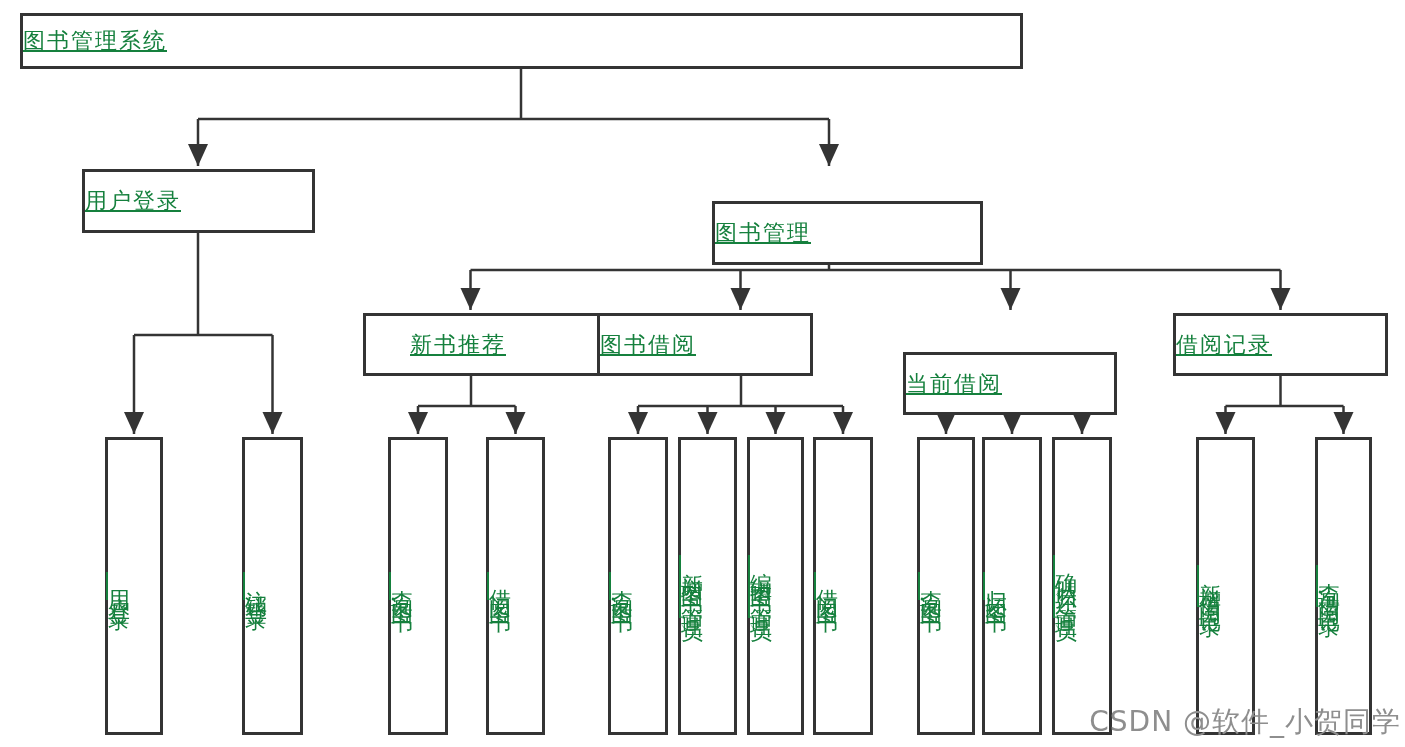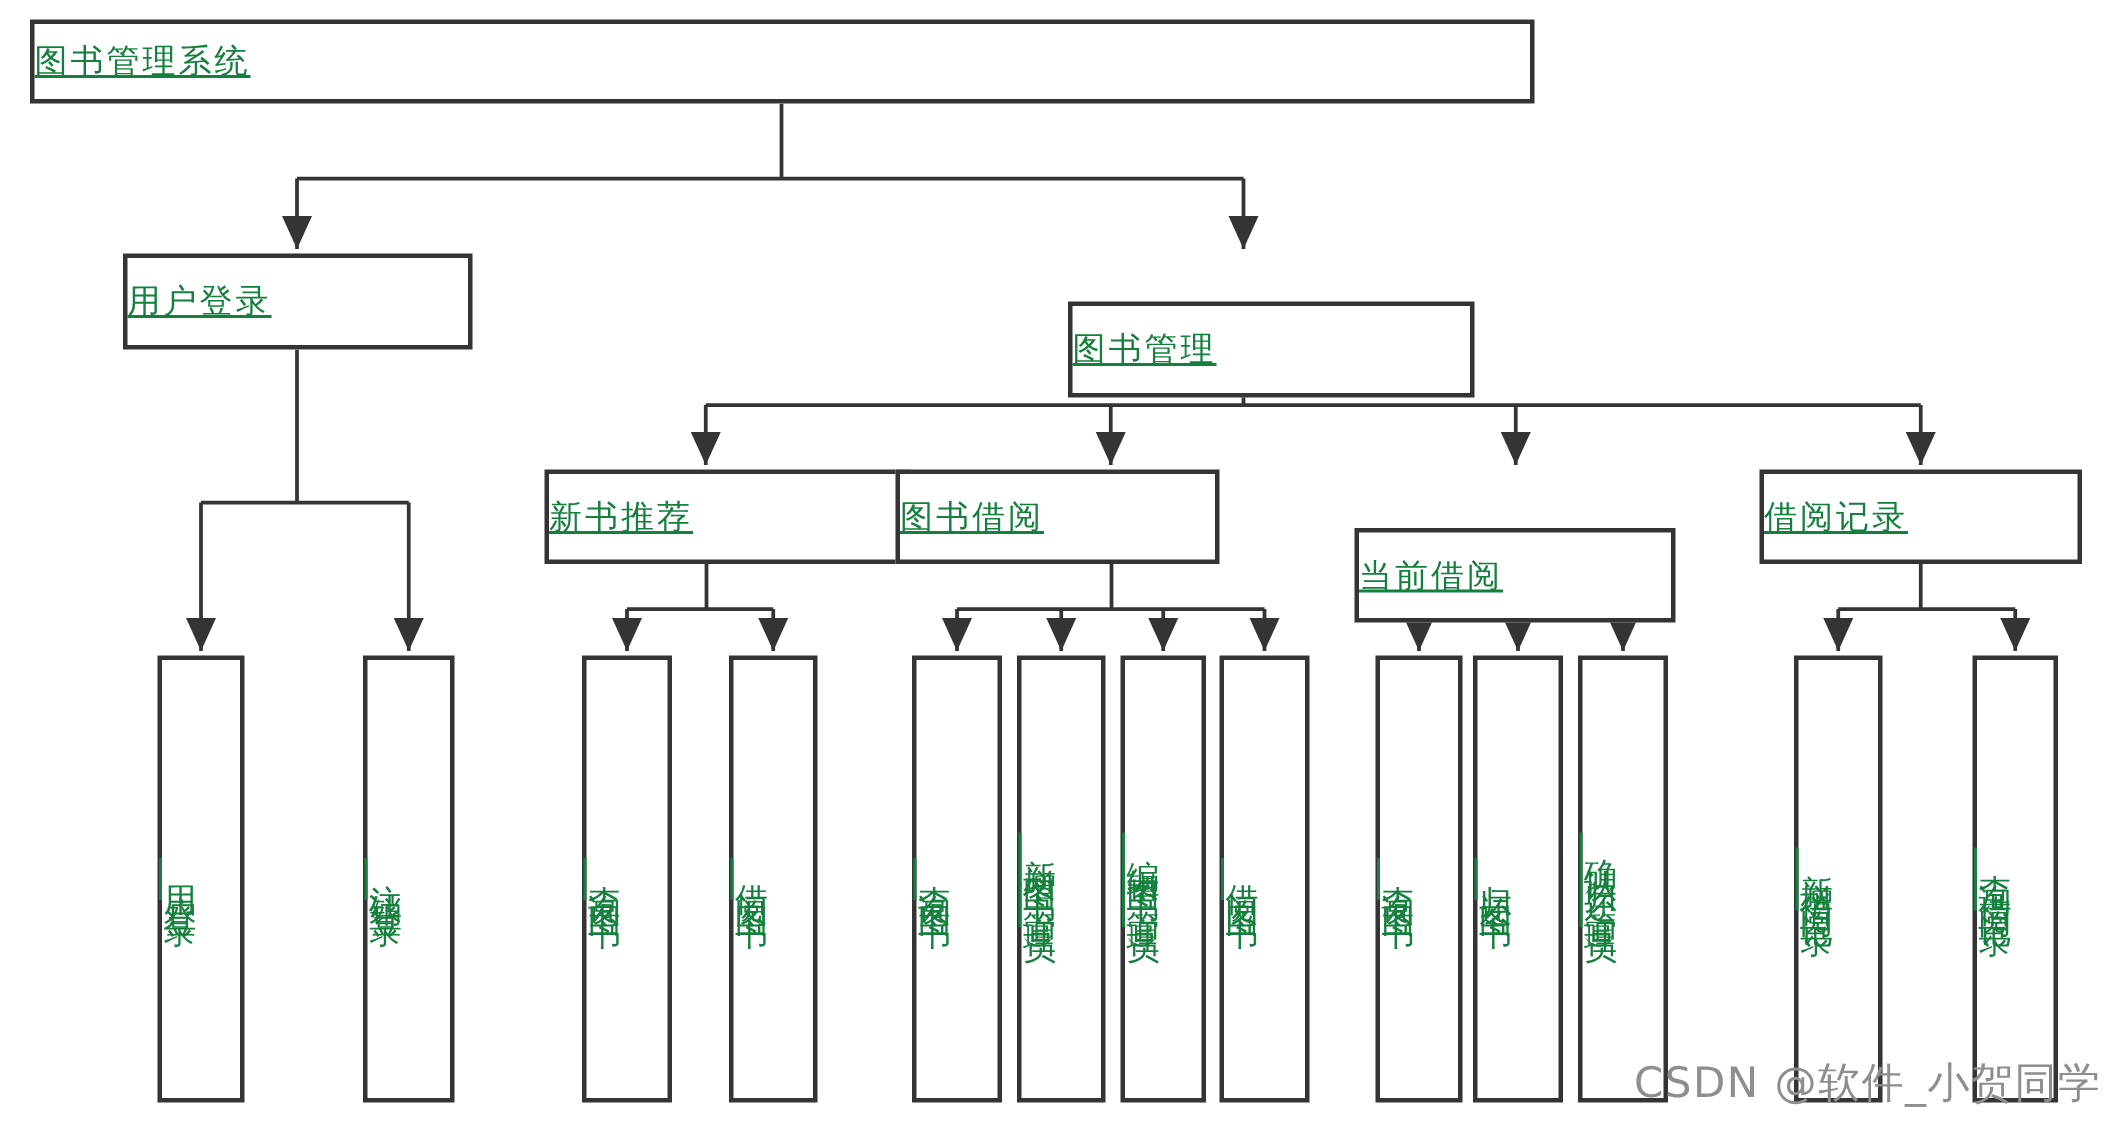--- a/index.html
+++ b/index.html
@@ -33,21 +33,21 @@
     text-orientation:mixed;
     letter-spacing:7px;
     line-height:1;
     white-space:nowrap;
   }
   
   .root  {left:20px;  top:13px;  width:1003px; height:56px;}
   .l2a   {left:82px;  top:169px; width:233px;  height:64px;}
   .l2b   {left:712px; top:169px; width:271px;  height:64px;margin-top:32px;}
   .l3    {top:313px;  height:63px;}
-  .l3a{left:363px;width:244px;} .l3b{left:597px;width:216px;}
+  .l3a{left:363px;width:244px;padding-left:44px;} .l3b{left:597px;width:216px;}
   .l3c{left:903px;width:214px;margin-top:39px;} .l3d{left:1173px;width:215px;}
   .lf    {top:437px;  height:298px;}
   .lf0 {left:105px;  width:58px;}
   .lf1 {left:242px;  width:61px;}
   .lf2 {left:388px;  width:60px;}
   .lf3 {left:486px;  width:59px;}
   .lf4 {left:608px;  width:60px;}
   .lf5 {left:678px;  width:59px;}
   .lf6 {left:747px;  width:57px;}
   .lf7 {left:813px;  width:60px;}

